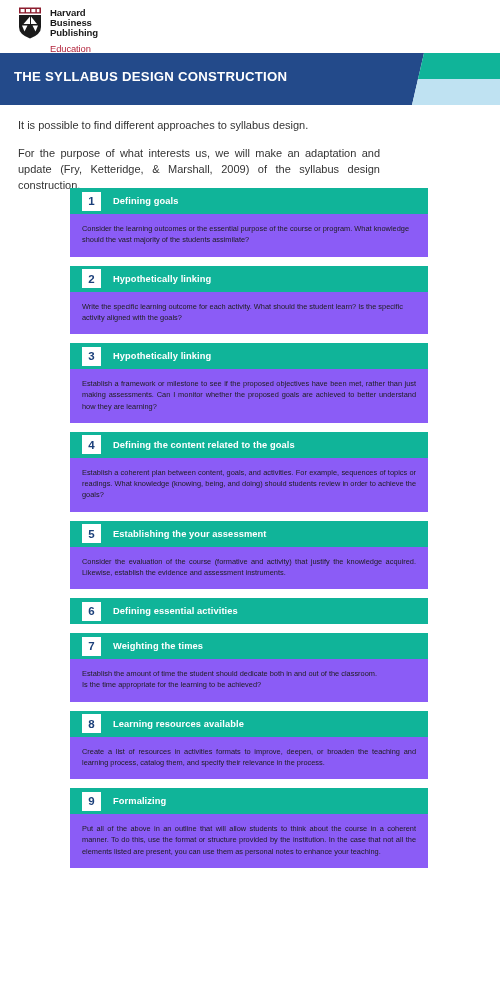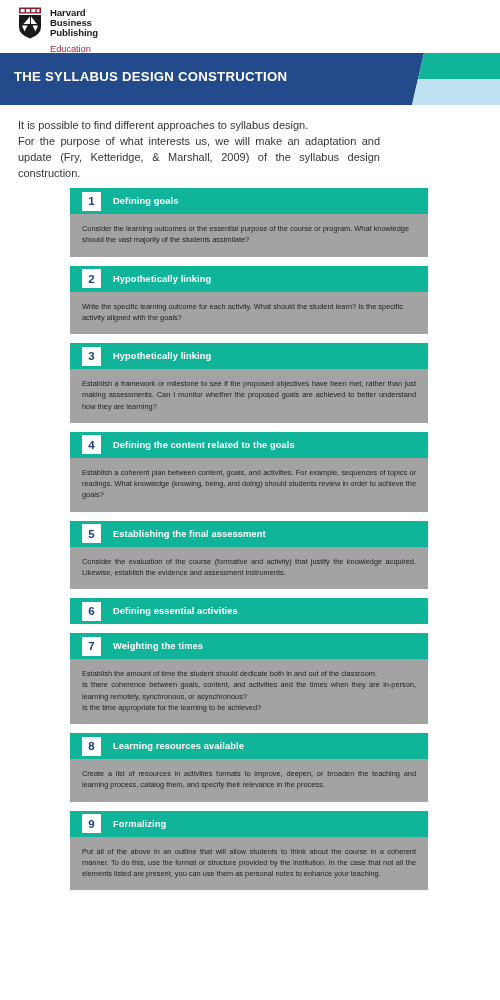--- a/index.html
+++ b/index.html
@@ -79,21 +79,21 @@
     width: 362px;
     color: #333333;
   }
   .intro p {
     margin: 0;
     font-size: 11px;
     line-height: 1.45;
   }
   .intro p.p1 { text-align: left; }
   .intro p.p2 {
-    margin-top: 0;
+    margin-top: 12px;
     text-align: justify;
   }
 
   
   .steps {
     position: absolute;
     left: 70px;
     top: 188px;
     width: 358px;
   }
@@ -121,21 +121,21 @@
   }
   .step-title {
     margin-left: 12px;
     color: #ffffff;
     font-size: 9.3px;
     font-weight: bold;
     letter-spacing: 0.1px;
     text-align: right;
   }
   .step-body {
-    background: #a3a3a3;
+    background: #8b5cf6;
     padding: 9px 12px 11px 12px;
   }
   .step-body p {
     margin: 0;
     font-size: 7.4px;
     line-height: 1.52;
     color: #1d1d1d;
   }
   .step-body.justify p { text-align: justify; }
   .step-body.left p { text-align: left; }
@@ -213,40 +213,39 @@
         <div class="step-num">4</div>
         <div class="step-title">Defining the content related to the goals</div>
       </div>
       <div class="step-body justify">
         <p>Establish a coherent plan between content, goals, and activities. For example, sequences of topics or readings. What knowledge (knowing, being, and doing) should students review in order to achieve the goals?</p>
       </div>
     </div>
     <div class="step">
       <div class="step-head">
         <div class="step-num">5</div>
-        <div class="step-title">Establishing the final assessment</div>
+        <div class="step-title">Establishing the your assessment</div>
       </div>
       <div class="step-body justify">
         <p>Consider the evaluation of the course (formative and activity) that justify the knowledge acquired. Likewise, establish the evidence and assessment instruments.</p>
       </div>
     </div>
     <div class="step">
       <div class="step-head">
         <div class="step-num">6</div>
         <div class="step-title">Defining essential activities</div>
       </div>
     </div>
     <div class="step">
       <div class="step-head">
         <div class="step-num">7</div>
         <div class="step-title">Weighting the times</div>
       </div>
       <div class="step-body justify">
         <p>Establish the amount of time the student should dedicate both in and out of the classroom.</p>
-        <p>Is there coherence between goals, content, and activities and the times when they are in-person, learning remotely, synchronous, or asynchronous?</p>
         <p>Is the time appropriate for the learning to be achieved?</p>
       </div>
     </div>
     <div class="step">
       <div class="step-head">
         <div class="step-num">8</div>
         <div class="step-title">Learning resources available</div>
       </div>
       <div class="step-body justify">
         <p>Create a list of resources in activities formats to improve, deepen, or broaden the teaching and learning process, catalog them, and specify their relevance in the process.</p>

